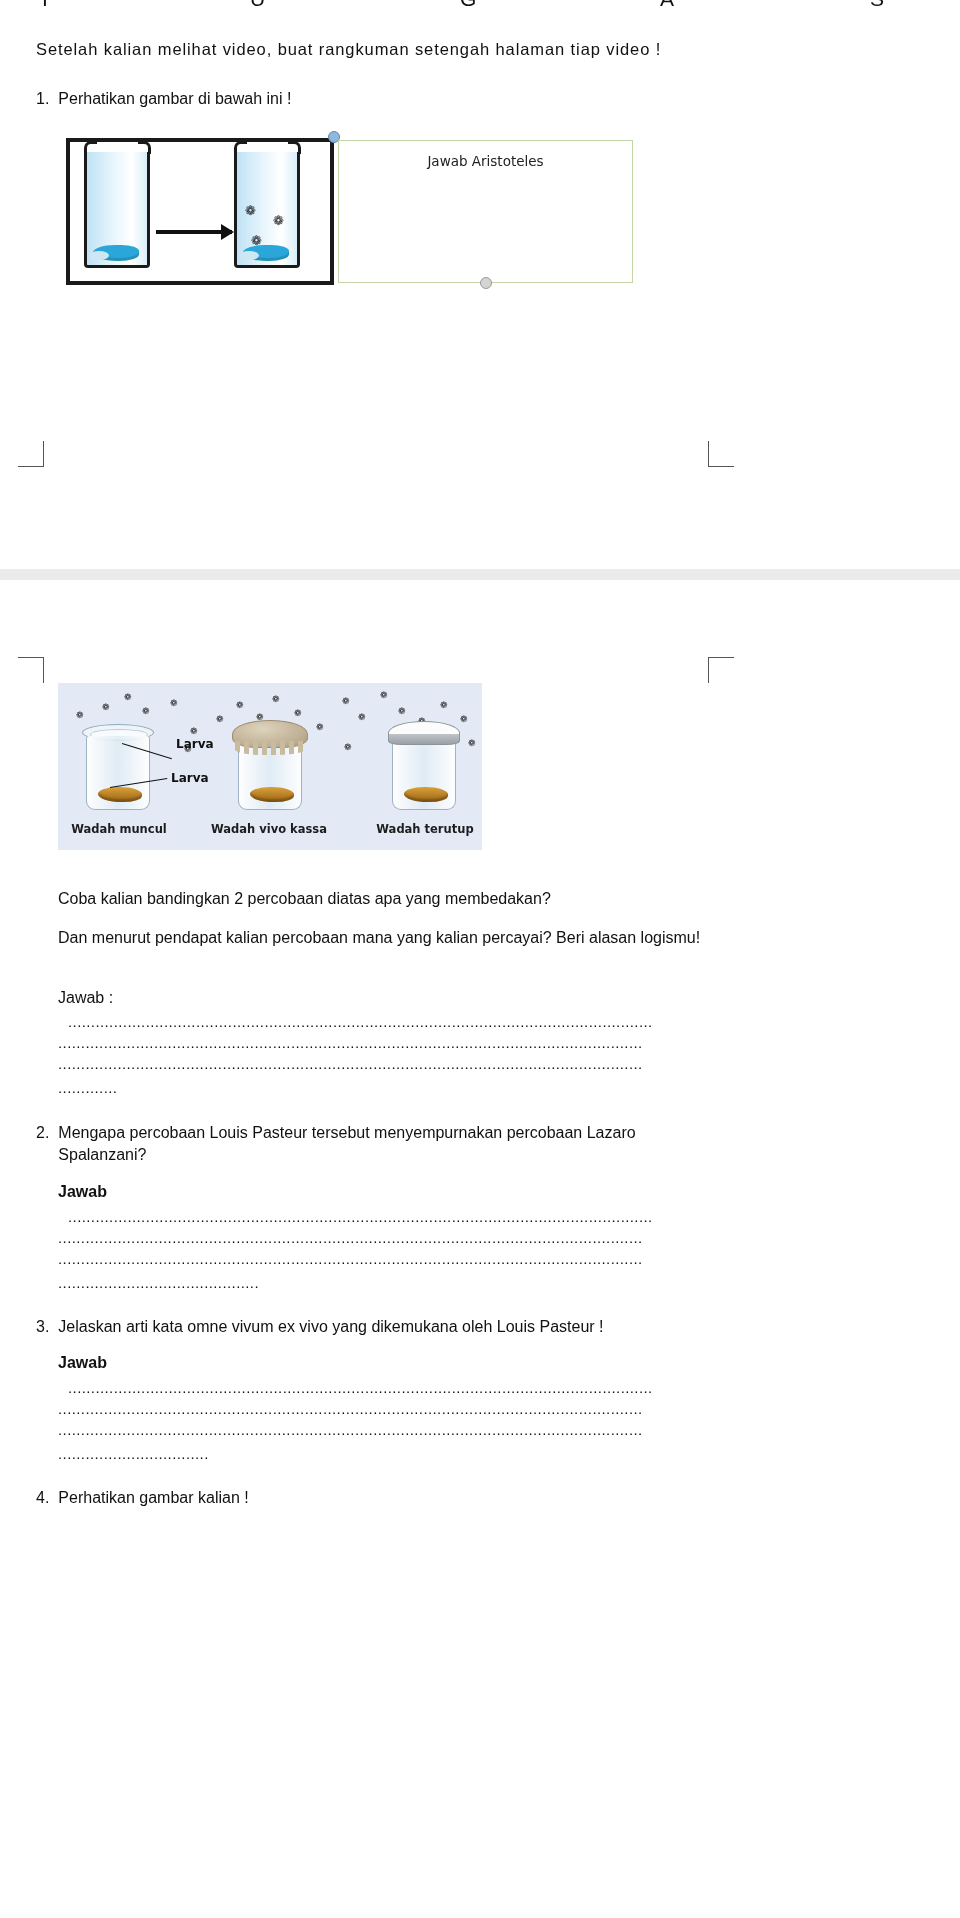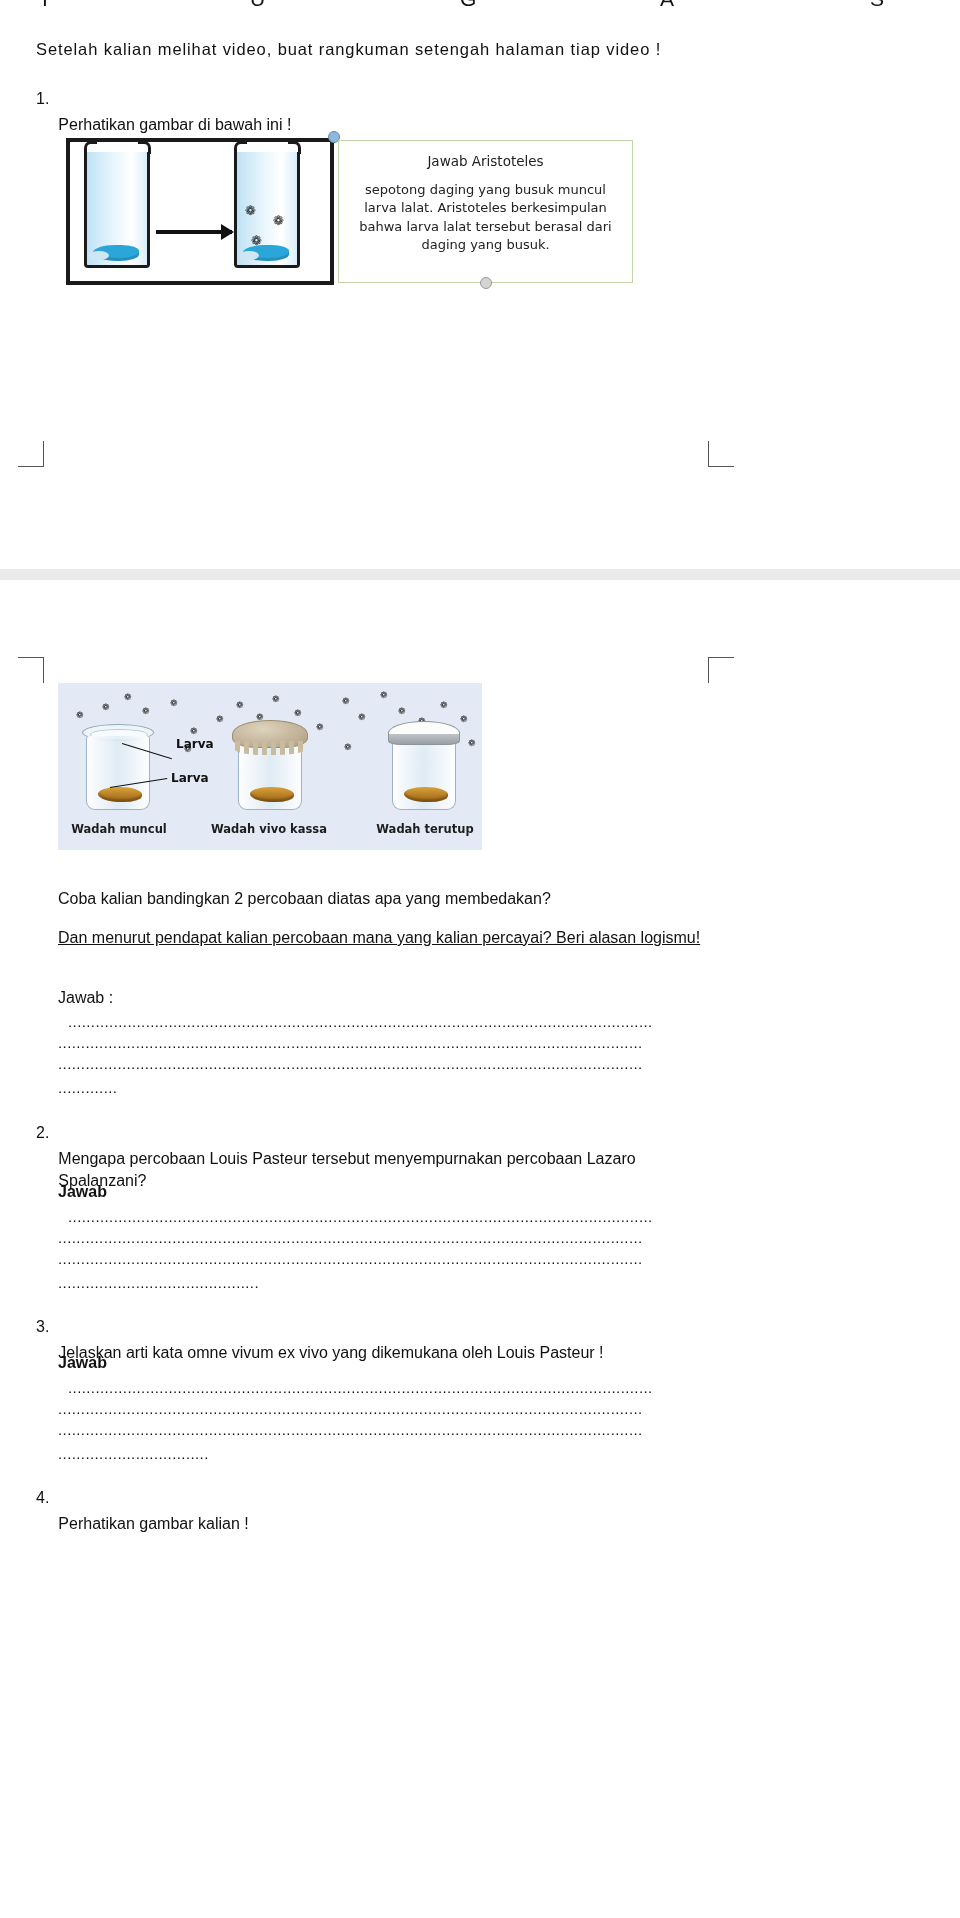--- a/index.html
+++ b/index.html
@@ -66,21 +66,21 @@
   }
   .q-row {
     position: absolute;
     display: flex;
     gap: 9px;
     font-size: 16px;
     color: #111;
     line-height: 1.38;
   }
   .q-num { flex: 0 0 auto; }
-  .q-text { flex: 1 1 auto; margin-top: 26px; }
+  .q-text { flex: 1 1 auto; }
 
   .body-par {
     position: absolute;
     left: 58px;
     font-size: 16px;
     color: #111;
     line-height: 1.38;
   }
   .jawab-label {
     position: absolute;
@@ -360,21 +360,20 @@
       <span class="fly" style="left:8px;  top:52px;">❁</span>
       <span class="fly" style="left:36px; top:62px;">❁</span>
       <span class="fly" style="left:14px; top:82px;">❁</span>
     </div>
 
     <div class="anchor-dot" style="right:-6px; top:-7px;"></div>
   </div>
 
   <div class="fig1-box">
     <div class="tb-title">Jawab Aristoteles</div>
-    <div class="tb-body">sepotong daging yang busuk muncul larva lalat. Aristoteles berkesimpulan bahwa larva lalat tersebut berasal dari daging yang busuk.</div>
     <div class="tb-anchor"></div>
   </div>
 
   <div class="page-band" style="top:569px;"></div>
 
   <div class="crop-mark cm-br" style="left:18px;  top:441px;"></div>
   <div class="crop-mark cm-bl" style="left:708px; top:441px;"></div>
   <div class="crop-mark cm-tr" style="left:18px;  top:657px;"></div>
   <div class="crop-mark cm-tl" style="left:708px; top:657px;"></div>
 
@@ -429,21 +428,21 @@
 
     <div class="lead-line" style="left:52px; top:104px; width:58px; transform:rotate(-9deg);"></div>
     <span class="callout" style="left:113px; top:88px;">Larva</span>
 
     <div class="fig2-cap" style="left:-4px;">Wadah muncul</div>
     <div class="fig2-cap" style="left:146px;">Wadah vivo kassa</div>
     <div class="fig2-cap" style="left:302px;">Wadah terutup</div>
   </div>
 
   <div class="body-par" style="top:888px; width:680px;">Coba kalian bandingkan 2 percobaan diatas apa yang membedakan?</div>
-  <div class="body-par" style="top:927px; width:650px;text-decoration:underline;">Dan menurut pendapat kalian percobaan mana yang kalian percayai? Beri alasan logismu!</div>
+  <div class="body-par" style="top:927px; width:650px;">Dan menurut pendapat kalian percobaan mana yang kalian percayai? Beri alasan logismu!</div>
   <div class="jawab-label" style="top:989px;">Jawab :</div>
 
   <div class="dots" style="left:68px; top:1013px; width:852px;">................................................................................................................................</div>
   <div class="dots" style="left:58px; top:1034px; width:862px;">................................................................................................................................</div>
   <div class="dots" style="left:58px; top:1055px; width:862px;">................................................................................................................................</div>
   <div class="dots" style="left:58px; top:1079px; width:120px;">.............</div>
 
   <div class="q-row" style="left:36px; top:1122px; width:660px;">
     <span class="q-num">2.</span>
     <span class="q-text">Mengapa percobaan Louis Pasteur tersebut menyempurnakan percobaan Lazaro Spalanzani?</span>

